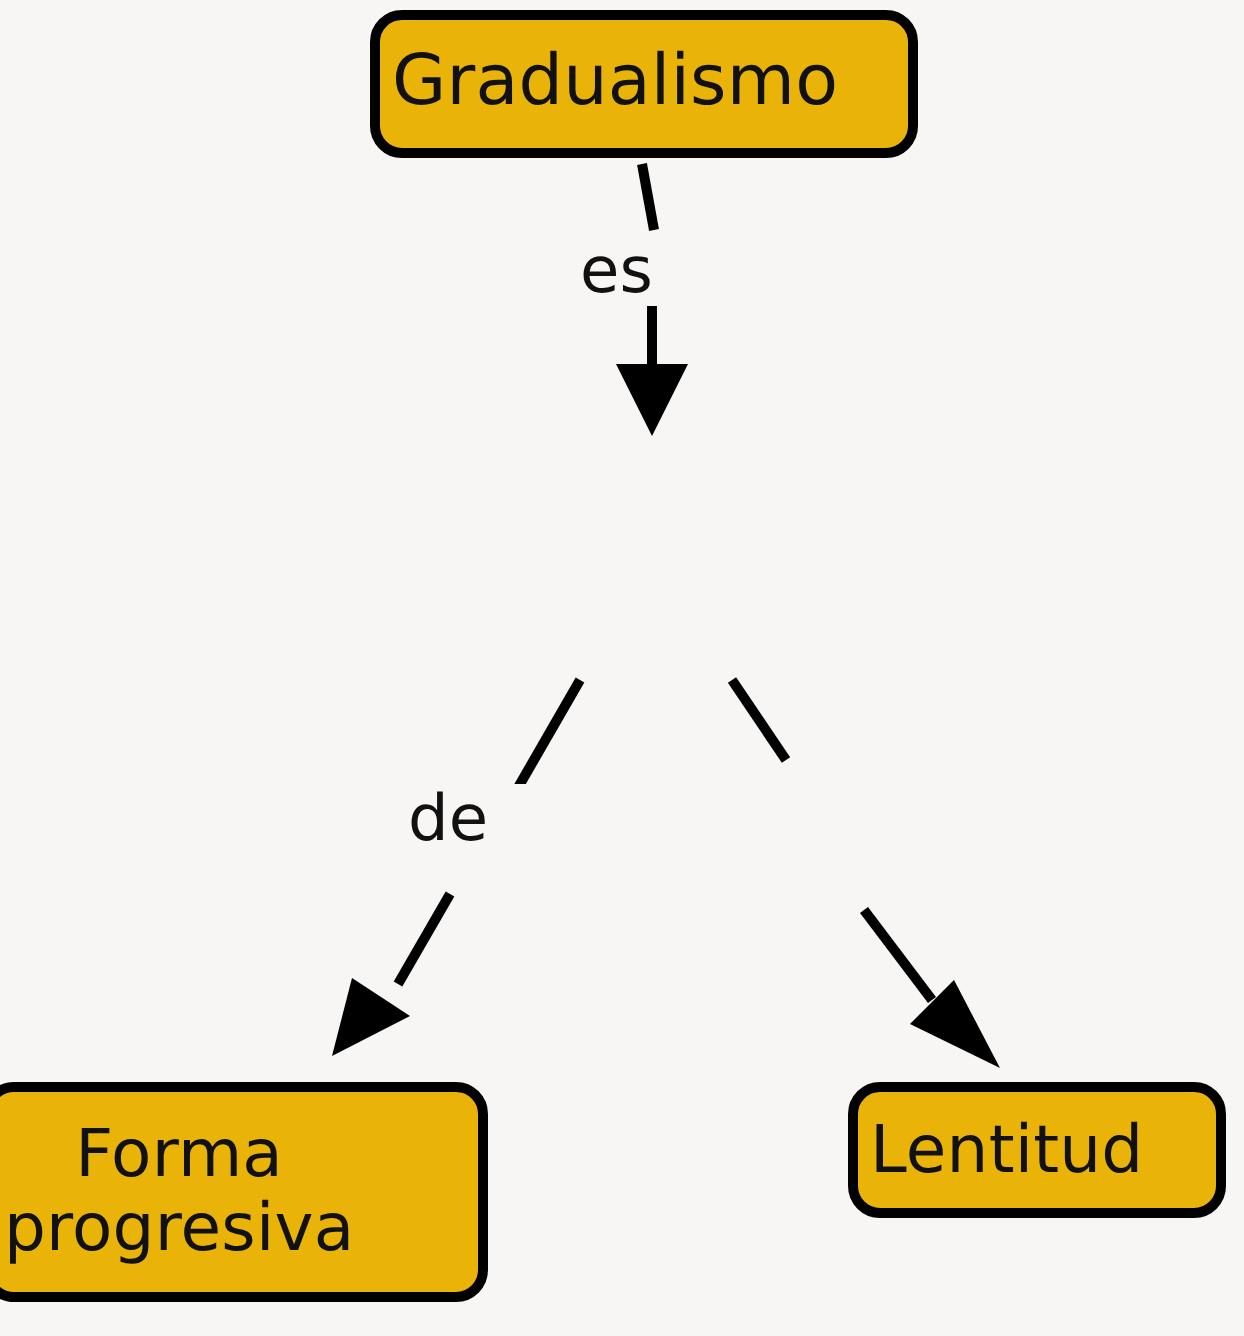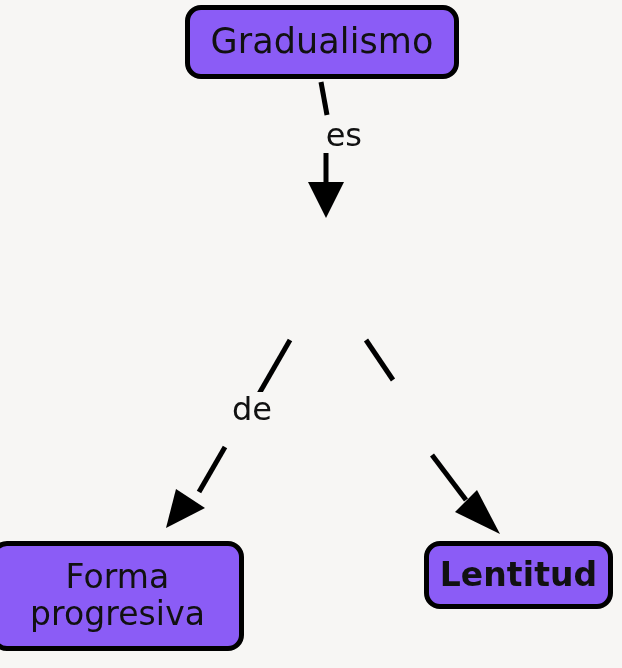--- a/index.html
+++ b/index.html
@@ -22,26 +22,26 @@
   #edges {
     position: absolute;
     left: 0;
     top: 0;
     width: 622px;
     height: 668px;
   }
   .node {
     position: absolute;
     box-sizing: border-box;
-    background: #8b5cf6;
+    background: #eab308;
     border: 5px solid #000000;
     border-radius: 16px;
     display: flex;
     align-items: center;
-    justify-content: center;
+    justify-content: flex-start;
     text-align: center;
     color: #111111;
     line-height: 1.12;
     letter-spacing: 0.1px;
     z-index: 2;
   }
   .node-text {
     display: block;
     white-space: pre-line;
     padding: 0 6px;
@@ -66,27 +66,26 @@
     width: 253px;
     height: 110px;
     font-size: 33px;
   }
   #node-lentitud {
     left: 424px;
     top: 541px;
     width: 189px;
     height: 68px;
     font-size: 33px;
-    font-weight: bold;
   }
   .edge-label {
     position: absolute;
     color: #111111;
     background: #f7f6f4;
-    text-align: right;
+    text-align: left;
     line-height: 1.1;
     white-space: pre-line;
     z-index: 3;
   }
   #label-es {
     left: 290px;
     top: 118px;
     width: 72px;
     font-size: 32px;
   }

